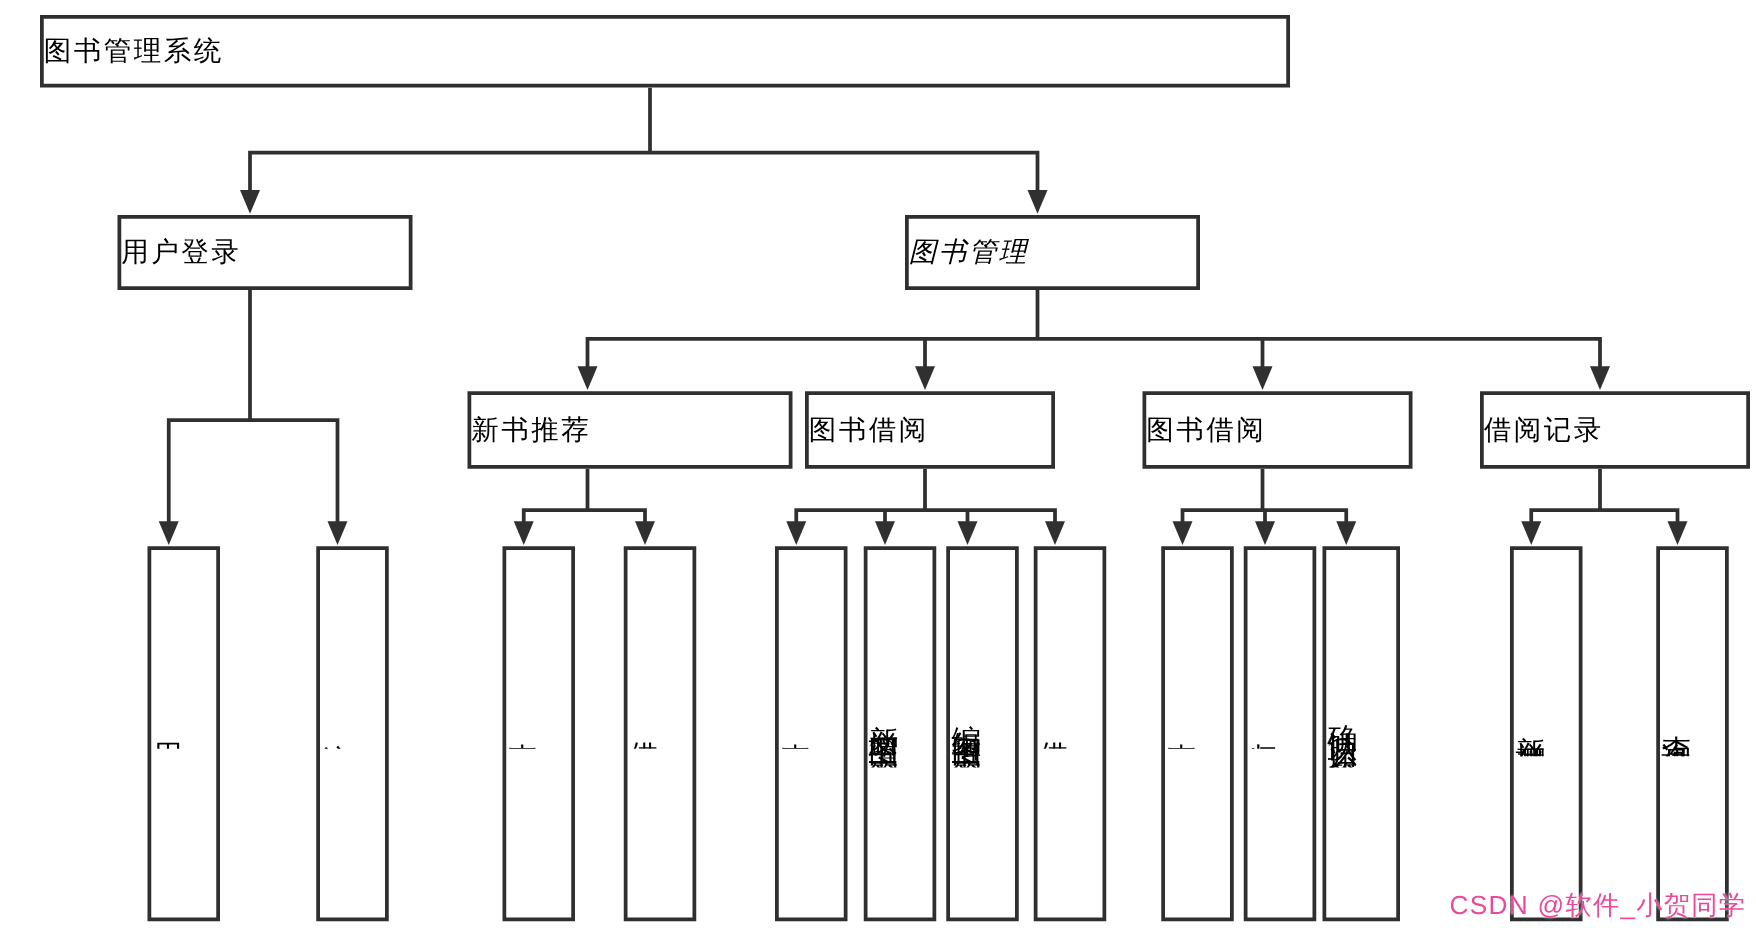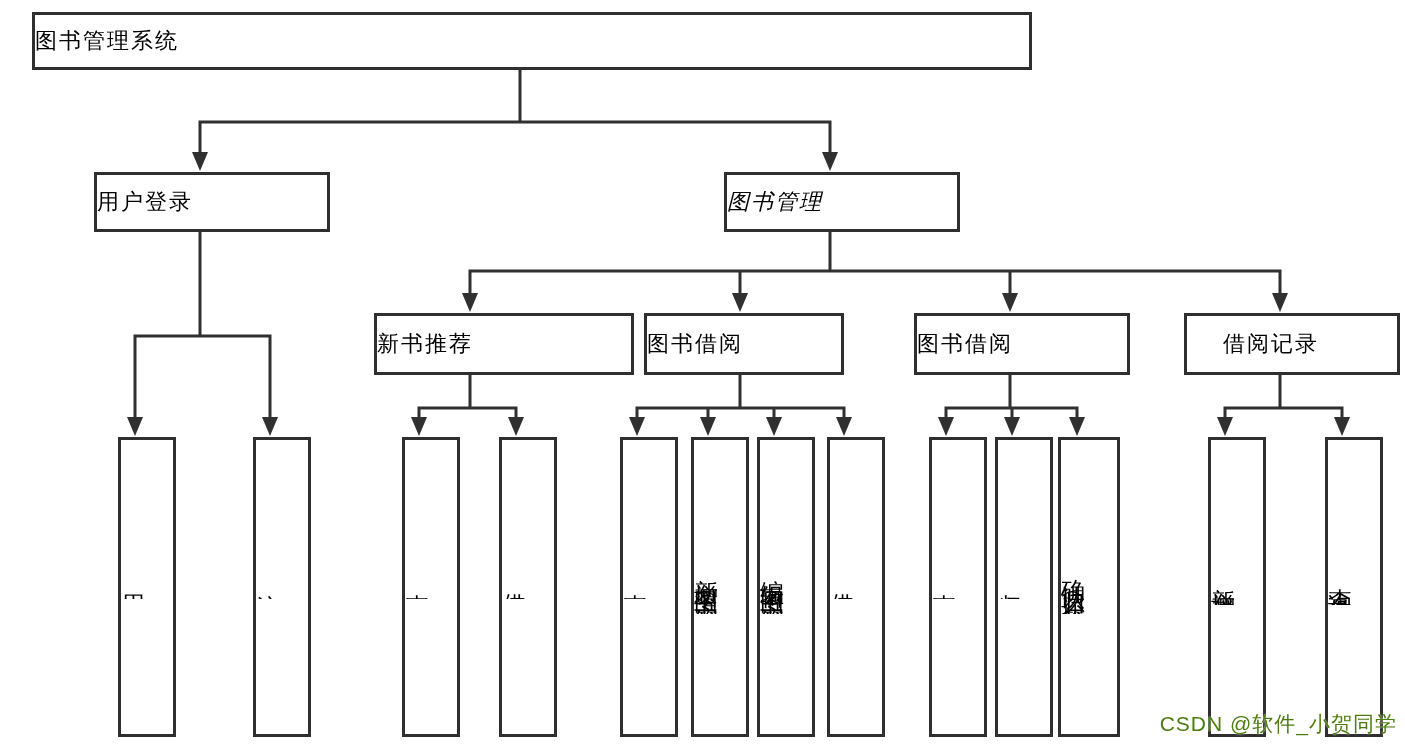--- a/index.html
+++ b/index.html
@@ -39,21 +39,21 @@
     letter-spacing: 6px;
     line-height: 1;
     max-height: 288px;
     overflow: hidden;
   }
   .watermark {
     position: absolute;
     right: 8px;
     top: 710px;
     font-size: 21px;
-    color: #4d7c0f;
+    color: #ec4899;
     letter-spacing: 1px;
     white-space: nowrap;
     text-shadow: 0 0 2px #ffffff;
   }
 </style>
 </head>
 <body>
 
 <div class="canvas">
 
@@ -110,21 +110,21 @@
 
   <div class="box h" style="left:362px; top:313px; width:260px; height:62px;">
     <span>新书推荐</span>
   </div>
   <div class="box h" style="left:632px; top:313px; width:200px; height:62px;">
     <span>图书借阅</span>
   </div>
   <div class="box h" style="left:902px; top:313px; width:216px; height:62px;">
     <span>图书借阅</span>
   </div>
-  <div class="box h" style="left:1172px; top:313px; width:216px; height:62px;padding-left:36px;">
+  <div class="box h" style="left:1172px; top:313px; width:216px; height:62px;">
     <span>借阅记录</span>
   </div>
 
   <div class="box v" style="left:106px; top:437px; width:58px; height:300px;">
     <span>用户登录</span>
   </div>
   <div class="box v" style="left:241px; top:437px; width:58px; height:300px;">
     <span>注销登录</span>
   </div>
 

